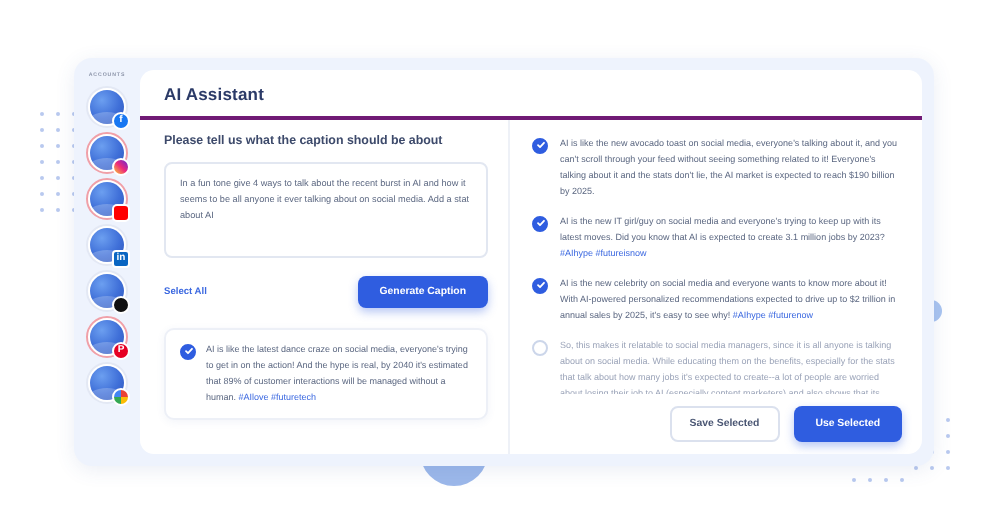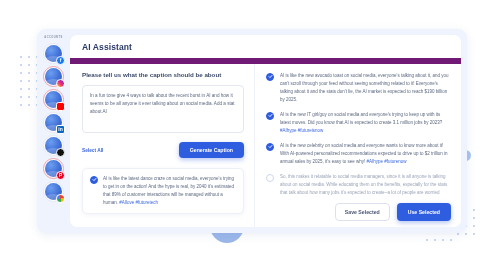--- a/index.html
+++ b/index.html
@@ -65,21 +65,21 @@
   .b-gg i{display:block;width:100%;height:100%;border-radius:50%;
     background:conic-gradient(#ea4335 0 25%,#fbbc05 25% 50%,#34a853 50% 75%,#4285f4 75% 100%);}
   .ring.sel{border-color:#f0a0a8;}
 
   
   .panel{
     flex:1;margin:6px 6px 6px 0;background:#ffffff;border-radius:7px;
     display:flex;flex-direction:column;overflow:hidden;
   }
   .panel-head{
-    padding:7px 12px 6px 12px;border-bottom:6px solid #701a75;
+    padding:7px 12px 6px 12px;border-bottom:2px solid #701a75;
   }
   .panel-title{font-size:8.5px;font-weight:700;color:#2b3a67;letter-spacing:.1px;}
   .panel-body{flex:1;display:flex;min-height:0;}
 
   
   .colL{
     width:185px;flex:0 0 185px;padding:7px 10px 7px 12px;display:flex;flex-direction:column;
     border-right:1px solid #eef1f7;box-sizing:border-box;
   }
   .prompt-label{font-size:6.2px;color:#3d4a6b;font-weight:600;margin-bottom:6px;line-height:1.3;}

